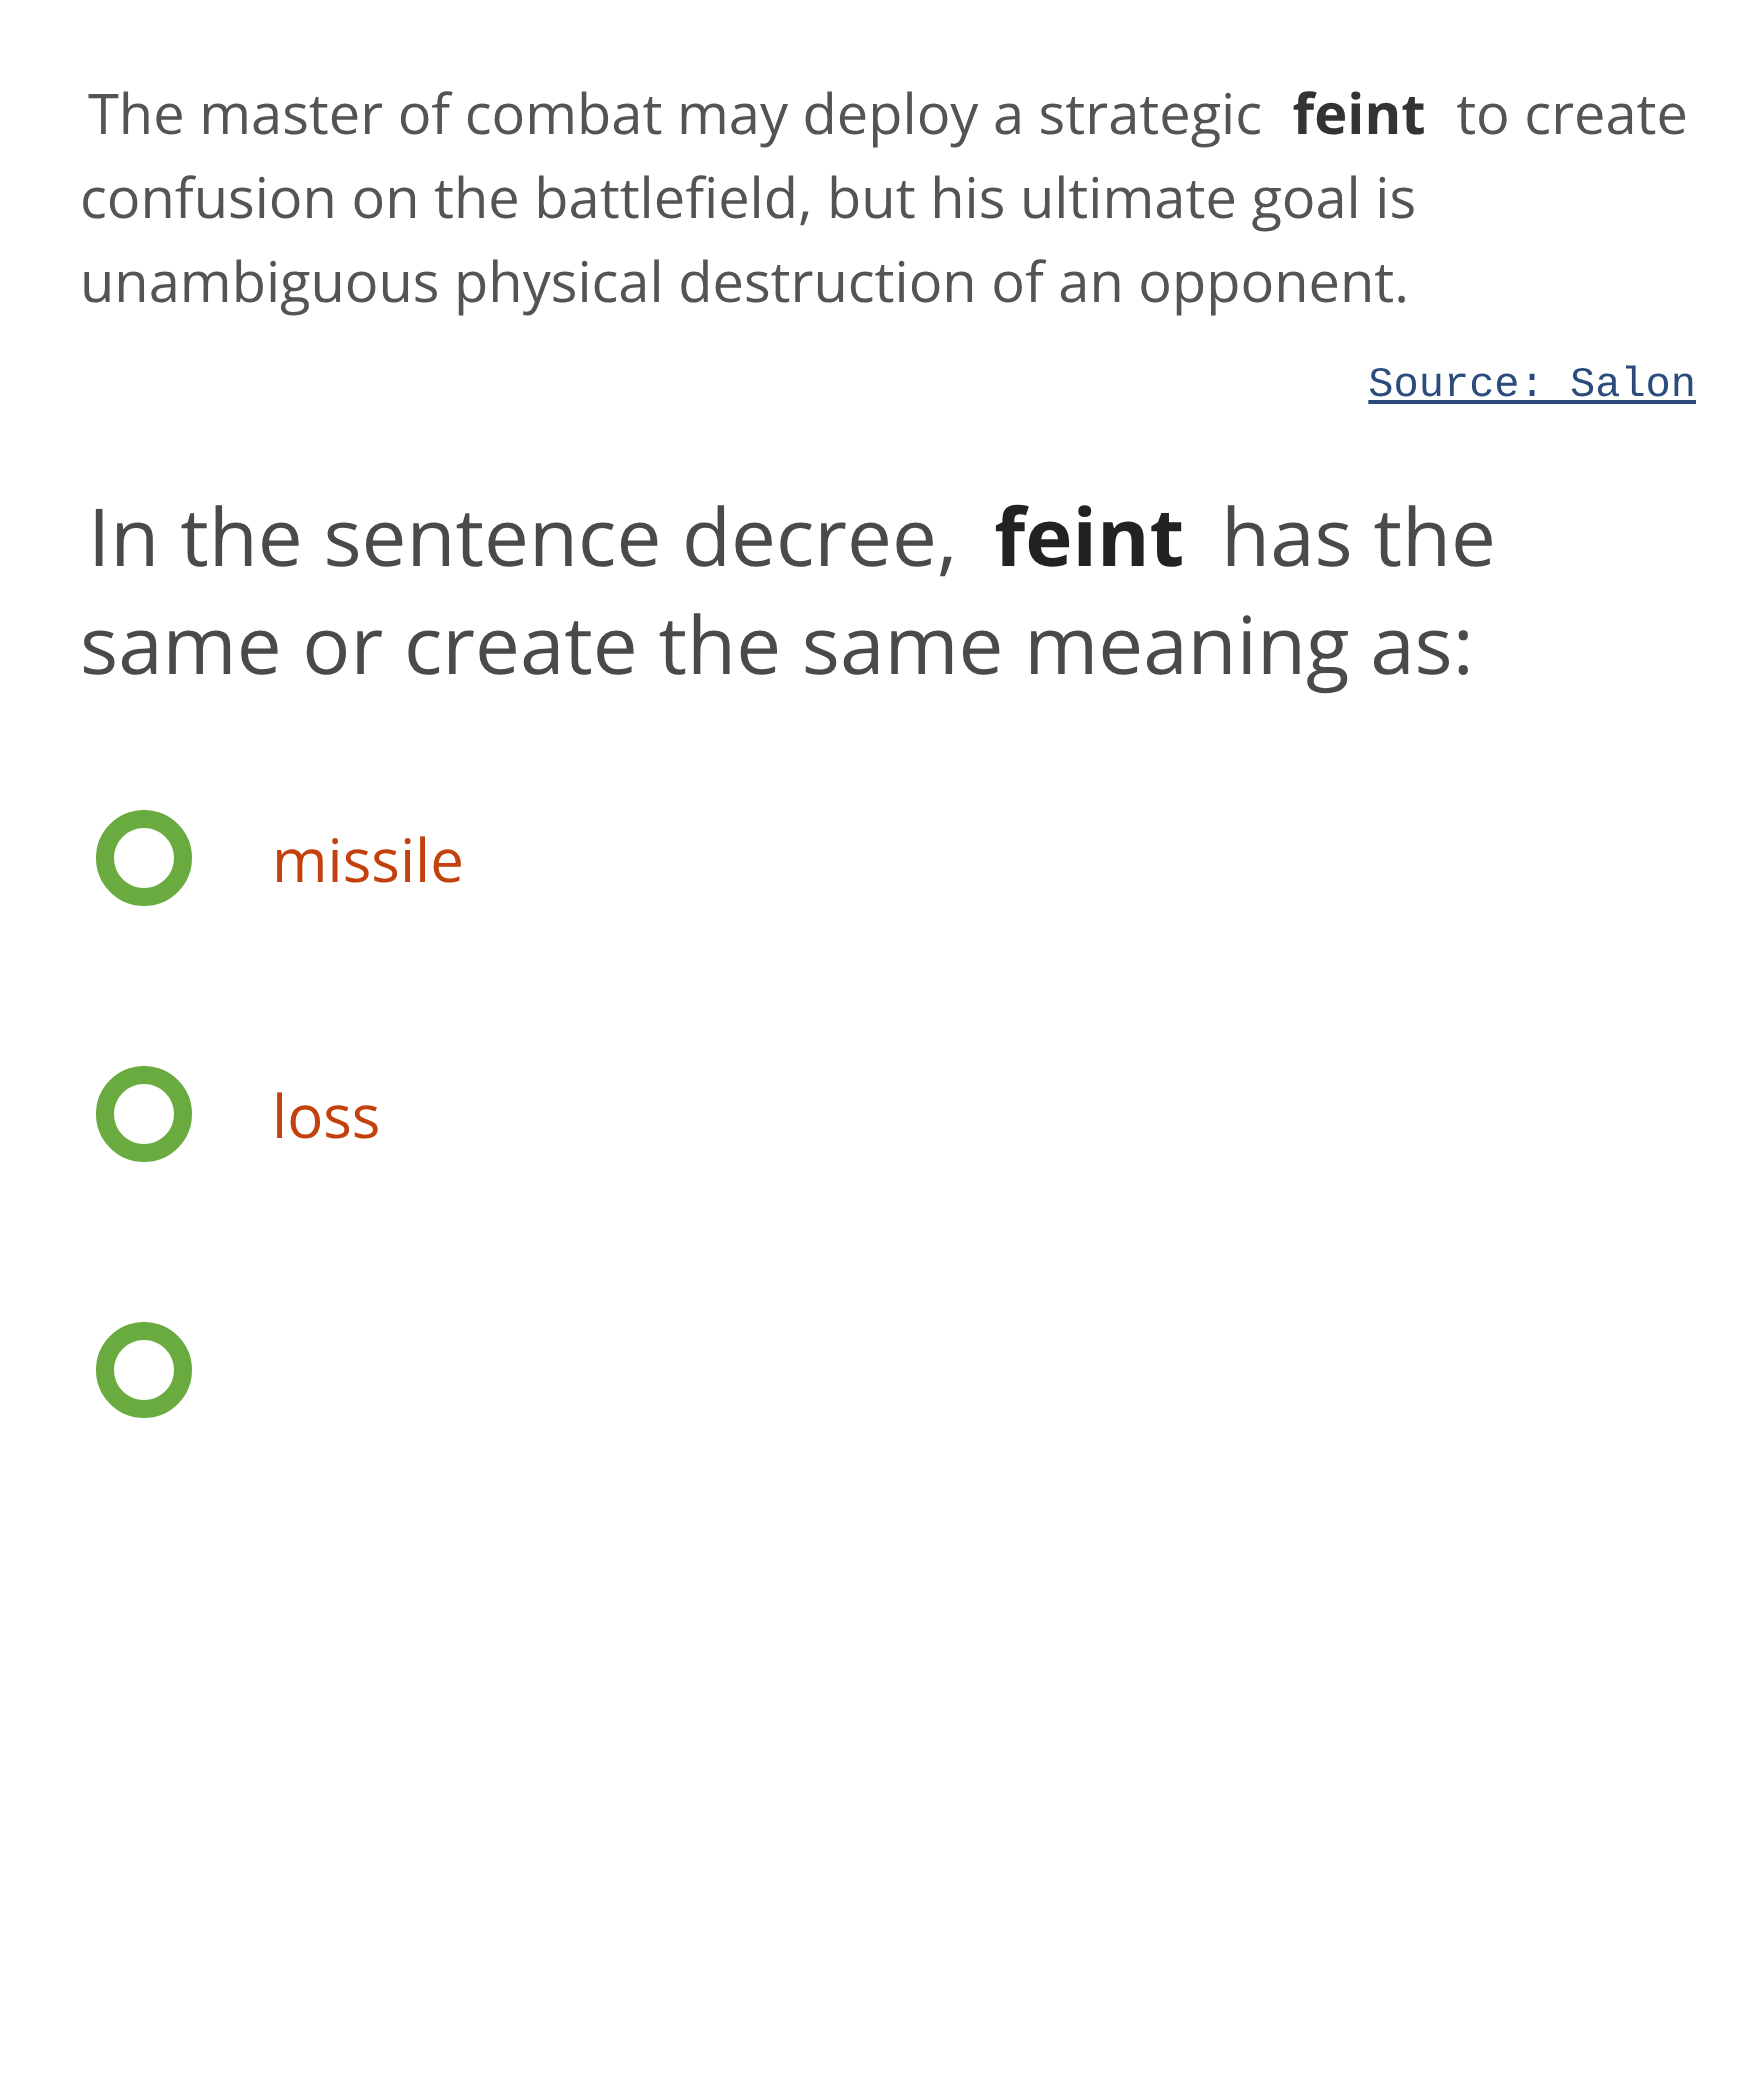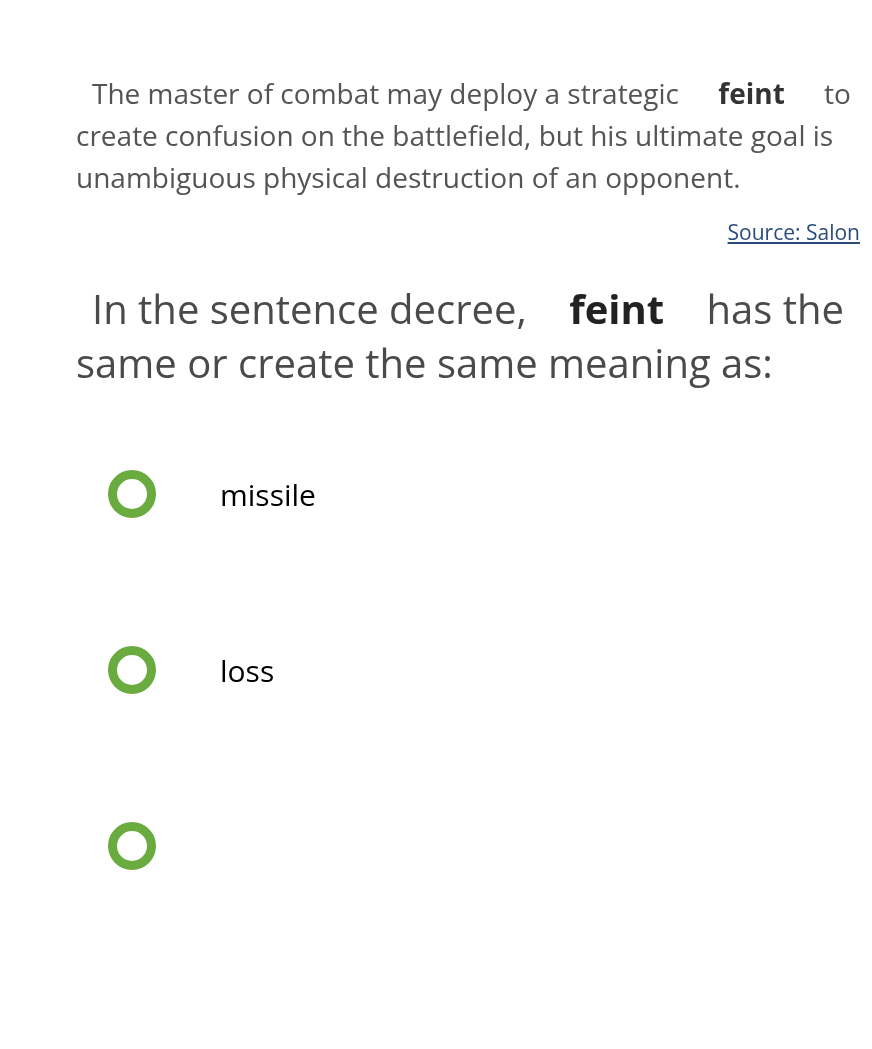--- a/index.html
+++ b/index.html
@@ -1,17 +1,17 @@
 <!DOCTYPE html>
 <html><head>
   <meta charset="utf-8">
   <style>
     * {
       box-sizing: border-box;
-      margin: 16px;
+      margin: 4px;
       padding: 0;
     }
     body {
       font-family: 'Open Sans', 'Segoe UI', -apple-system, BlinkMacSystemFont, sans-serif;
       width: 872px;
       background: #ffffff;
       padding: 24px 28px;
     }
     .context-sentence {
       font-size: 28px;
@@ -24,20 +24,21 @@
       color: #333333;
     }
     .source-link {
       display: block;
       text-align: right;
       font-size: 21px;
       color: #2a4b7c;
       text-decoration: underline;
       margin-bottom: 36px;
       cursor: pointer;
+      font-family: Liberation Mono, monospace;
     }
     .question-text {
       font-size: 40px;
       line-height: 1.35;
       color: #4a4a4a;
       margin-bottom: 48px;
     }
     .question-text .bold-word {
       font-weight: 700;
       color: #222222;
@@ -56,21 +57,21 @@
     .radio-circle {
       width: 48px;
       height: 48px;
       border-radius: 50%;
       border: 9px solid #6aab3f;
       background: #ffffff;
       flex-shrink: 0;
     }
     .option-label {
       font-size: 30px;
-      color: #000000;
+      color: #c2410c;
     }
   </style>
 </head>
 <body>
 
 <div class="context-sentence">
   <span>The master of combat may deploy a strategic </span><span class="bold-word">feint</span><span> to create confusion on the battlefield, but his ultimate goal is unambiguous physical destruction of an opponent.</span>
 </div>
 
 <a class="source-link">Source: Salon</a>

